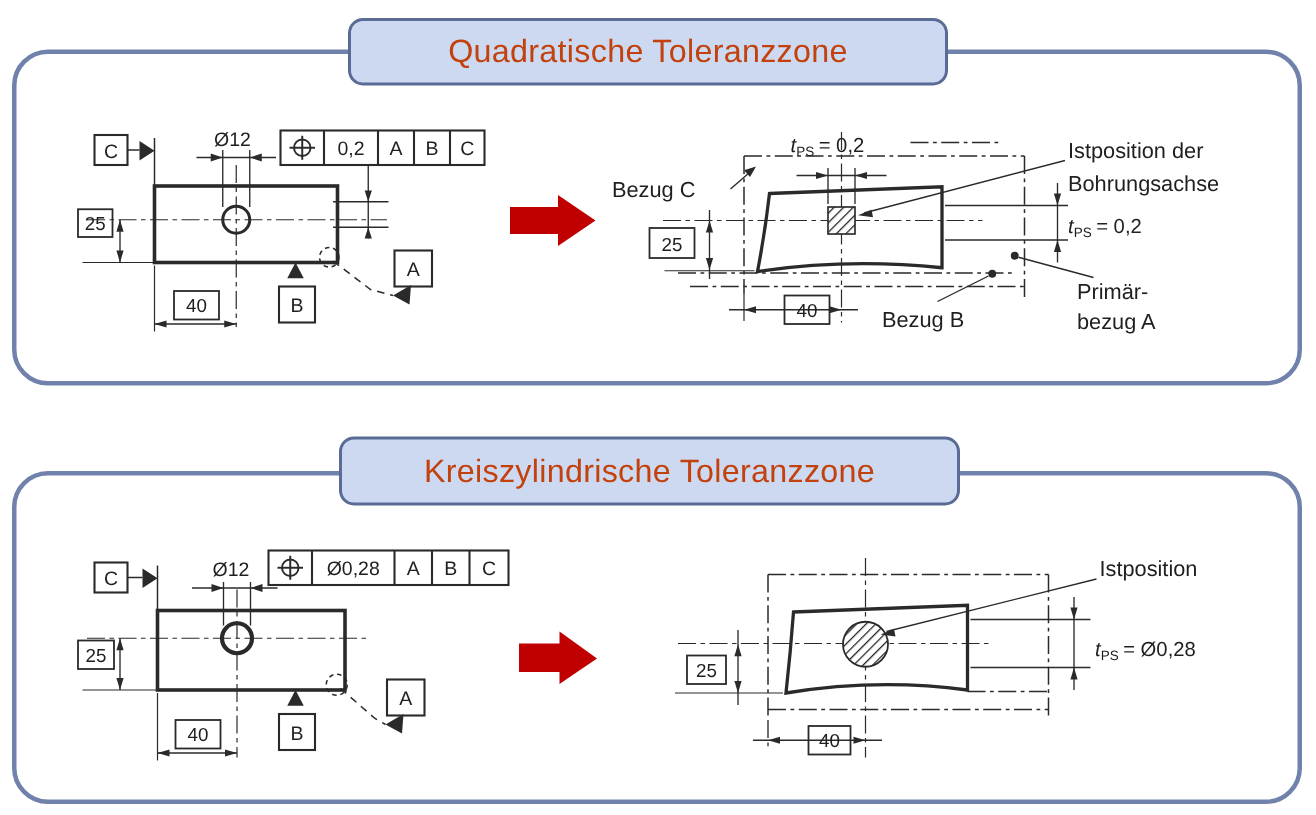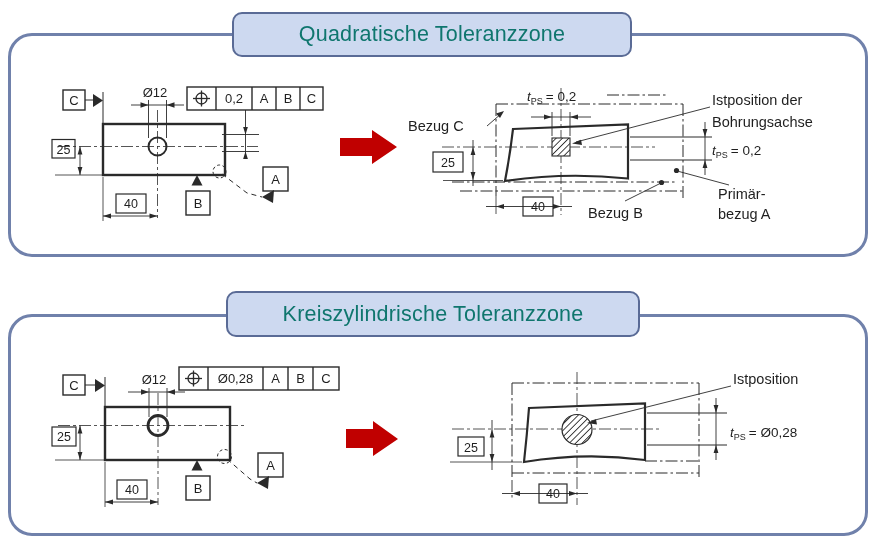--- a/index.html
+++ b/index.html
@@ -5,21 +5,21 @@
   html,body{margin:0;padding:0;background:#ffffff;}
   .stage{position:relative;width:877px;height:543px;background:#ffffff;overflow:hidden;
          font-family:"Liberation Sans",sans-serif;}
   .panel{position:absolute;background:#ffffff;border:3px solid #7081ab;border-radius:24px;}
   .panel1{left:8px;top:33px;width:854px;height:218px;}
   .panel2{left:8px;top:314px;width:854px;height:216px;}
   .banner{position:absolute;background:#cdd9f0;border:2.5px solid #5a6b96;border-radius:10px;
           display:flex;align-items:center;justify-content:center;z-index:5;}
   .banner1{left:232px;top:12px;width:396px;height:41px;}
   .banner2{left:226px;top:291px;width:410px;height:42px;}
-  .banner span{font-size:21.5px;color:#0f766e;letter-spacing:0.2px;}
+  .banner span{font-size:21.5px;color:#c2410c;letter-spacing:0.2px;}
   svg{position:absolute;overflow:visible;}
   svg text{font-family:"Liberation Sans",sans-serif;fill:#1f1f1f;}
   .ink{stroke:#2a2a2a;fill:none;}
 </style>
 </head>
 <body>
 
 <div class="stage">
 
   <div class="panel panel1"></div>

